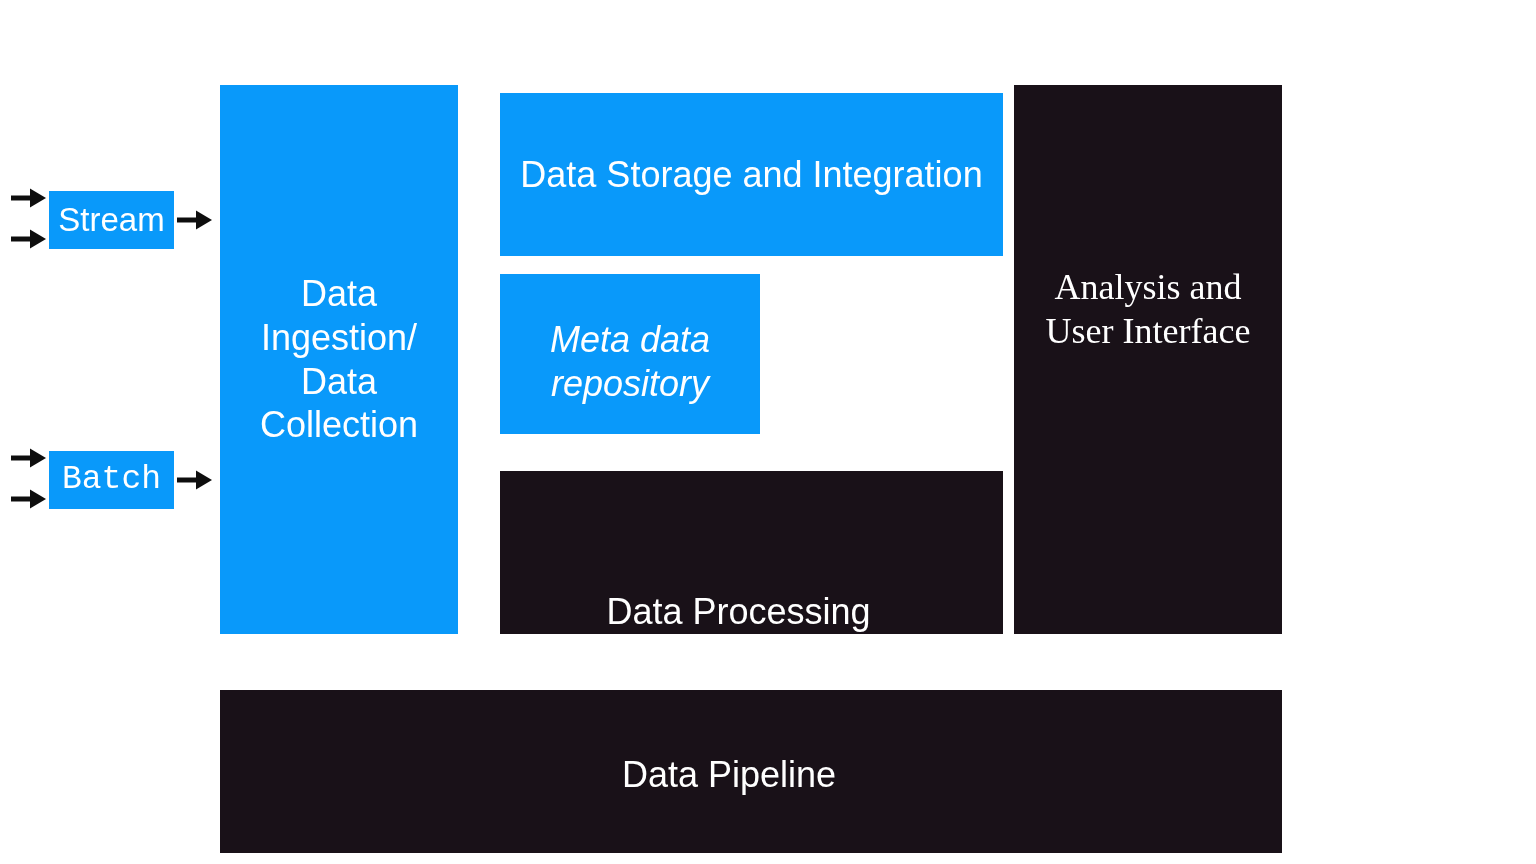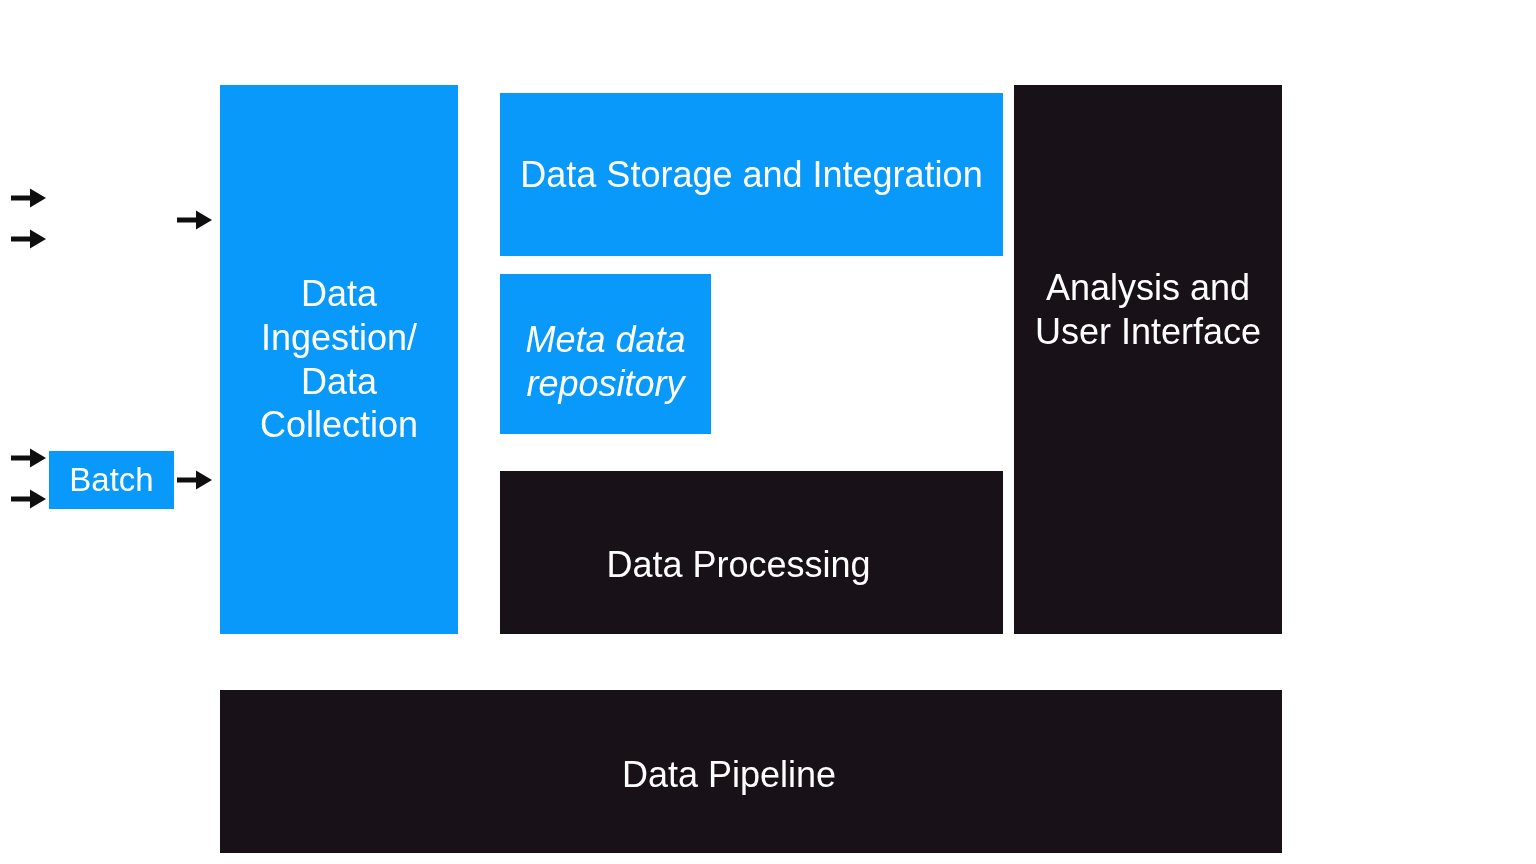--- a/index.html
+++ b/index.html
@@ -28,26 +28,26 @@
     font-size: 36px;
     line-height: 1.22;
   }
   .box .lbl {
     white-space: pre-line;
   }
   .blue { background: var(--blue, #0999fa); }
   .dark { background: var(--dark, #191118); }
 
   .stream     { left: 49px;   top: 191px; width: 125px;  height: 58px;  font-size: 33px; }
-  .batch      { left: 49px;   top: 451px; width: 125px;  height: 58px;  font-size: 33px; }
+  .batch      { left: 49px;   top: 451px; width: 125px;  height: 58px;  font-size: 33px; font-family: Liberation Mono, monospace; }
   .ingestion  { left: 220px;  top: 85px;  width: 238px;  height: 549px; }
   .storage    { left: 500px;  top: 85px;  width: 503px;  height: 163px; margin-top: 8px; }
-  .meta       { left: 500px;  top: 274px; width: 211px;  height: 160px; font-style: italic; padding-top: 16px; }
-  .processing { left: 500px;  top: 471px; width: 503px;  height: 163px; padding-top: 24px; padding-right: 26px; }
-  .analysis   { left: 1014px; top: 85px;  width: 268px;  height: 549px; padding-bottom: 100px; }
+  .meta       { left: 500px;  top: 274px; width: 260px;  height: 160px; font-style: italic; padding-top: 16px; }
+  .processing { left: 500px;  top: 471px; width: 503px;  height: 163px; padding-top: 24px; padding-right: 26px; align-items: flex-end; }
+  .analysis   { left: 1014px; top: 85px;  width: 268px;  height: 549px; padding-bottom: 100px; font-family: Liberation Serif, serif; }
   .pipeline   { left: 220px;  top: 646px; width: 1062px; height: 163px; padding-top: 6px; padding-right: 44px; margin-top: 44px; }
 
   .arrow {
     position: absolute;
     color: var(--arrow, #0e0e0e);
     display: block;
   }
   .a-s-in1 { left: 11px;  top: 188px; }
   .a-s-in2 { left: 11px;  top: 229px; }
   .a-s-out { left: 177px; top: 210px; }
@@ -79,20 +79,23 @@
   </svg>
   <svg class="arrow a-b-in2" width="35" height="20" viewBox="0 0 35 20" aria-hidden="true">
     <line x1="0" y1="10" x2="21" y2="10" stroke="currentColor" stroke-width="5"></line>
     <polygon points="19,0.5 35,10 19,19.5" fill="currentColor"></polygon>
   </svg>
   <svg class="arrow a-b-out" width="35" height="20" viewBox="0 0 35 20" aria-hidden="true">
     <line x1="0" y1="10" x2="21" y2="10" stroke="currentColor" stroke-width="5"></line>
     <polygon points="19,0.5 35,10 19,19.5" fill="currentColor"></polygon>
   </svg>
 
+  <div class="box blue stream">
+    <span class="lbl">Stream</span>
+  </div>
 
   <div class="box blue batch">
     <span class="lbl">Batch</span>
   </div>
 
   <div class="box blue ingestion">
     <span class="lbl">Data
 Ingestion/
 Data
 Collection</span>

